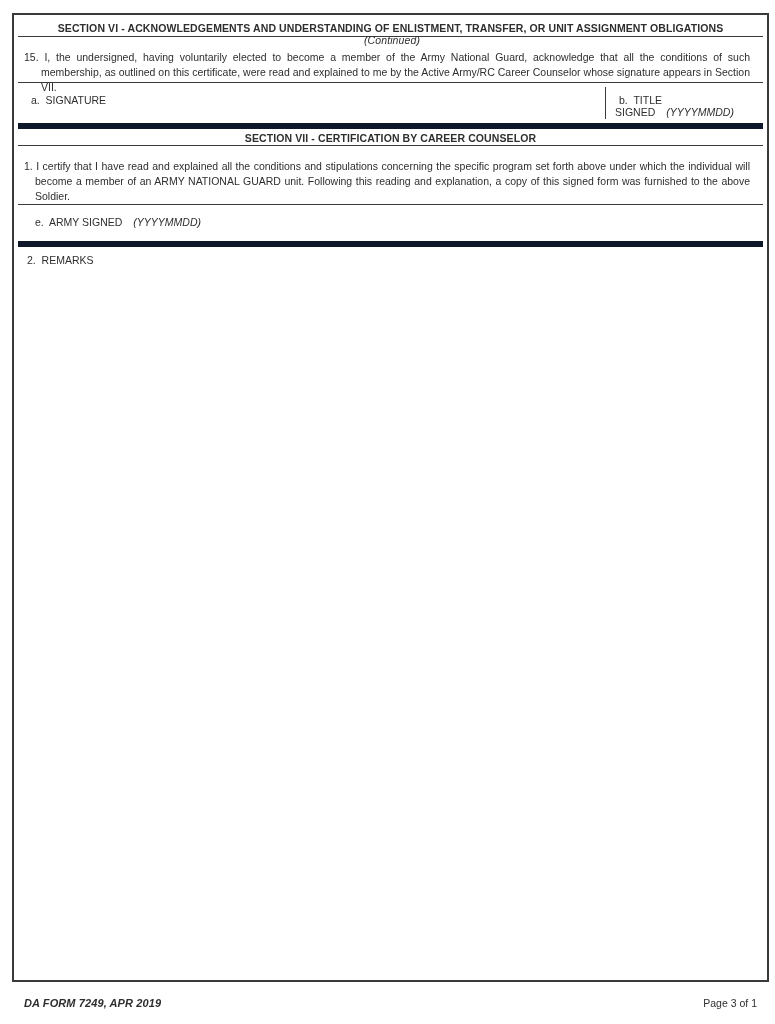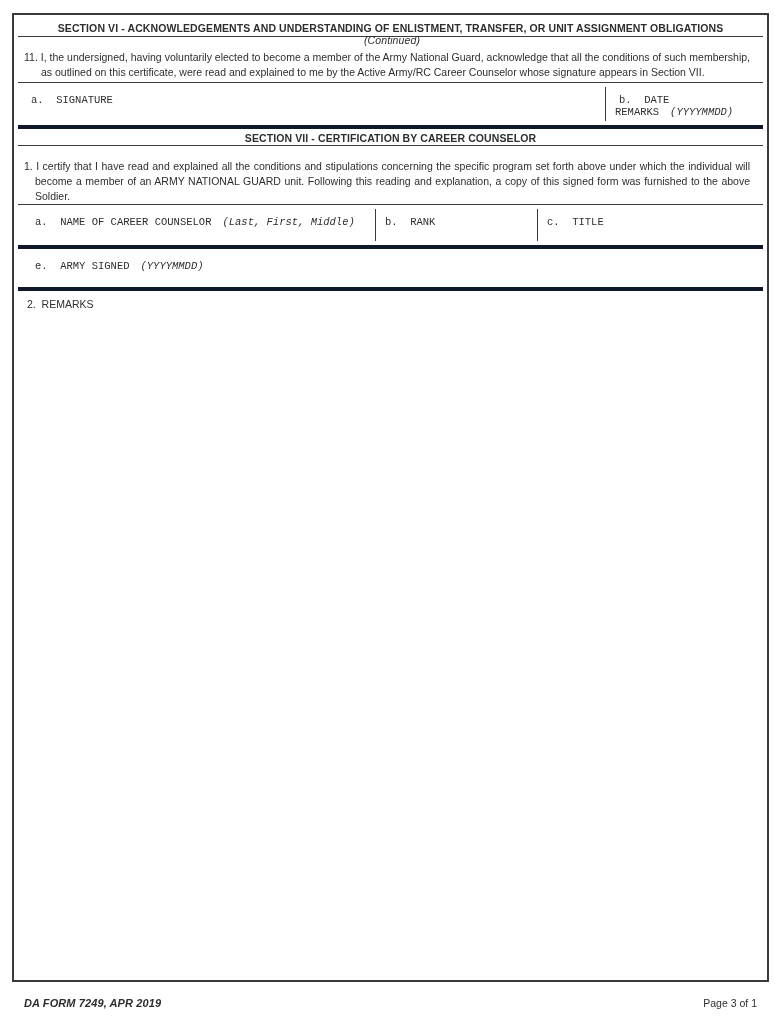--- a/index.html
+++ b/index.html
@@ -31,21 +31,21 @@
     border-bottom: 1px solid #3a3a3a;
     padding: 9px 9px 4px 6px;
     font-size: 10.5px;
     line-height: 15px;
   }
   .para p { text-align: justify; }
   .hang-11 { padding-left: 17px; text-indent: -17px; }
   .hang-1  { padding-left: 11px; text-indent: -11px; }
   .para-11 { height: 46px; }
   .para-1  { height: 59px; }
-  .row { display: flex; border-bottom: 4px solid #0f172a; font-family: Liberation Mono, monospace; }
+  .row { display: flex; border-bottom: 6px solid #0f172a; }
   .row-ab  { height: 46px; }
   .row-abc { height: 44px; }
   .row-de  { height: 42px; }
   .cell {
     padding: 3px 4px 2px 5px;
     font-size: 10.5px;
     overflow: hidden;
   }
   .cell + .cell { border-left: 1px solid #3a3a3a; }
   .cell-label { white-space: pre-wrap; }
@@ -70,56 +70,42 @@
 <body>
 
 <div class="form">
 
   <div class="section-header">
     <span>SECTION VI - ACKNOWLEDGEMENTS AND UNDERSTANDING OF ENLISTMENT, TRANSFER, OR UNIT ASSIGNMENT OBLIGATIONS</span>
     <span class="suffix">(Continued)</span>
   </div>
 
   <div class="para para-11">
-    <p class="hang-11">11. I, the undersigned, having voluntarily elected to become a member of the Army National Guard, acknowledge that all the conditions of such membership, as outlined on this certificate, were read and explained to me by the Active Army/RC Career Counselor whose signature appears in Section VII.</p>
+    <p class="hang-11">15. I, the undersigned, having voluntarily elected to become a member of the Army National Guard, acknowledge that all the conditions of such membership, as outlined on this certificate, were read and explained to me by the Active Army/RC Career Counselor whose signature appears in Section VII.</p>
   </div>
 
   <div class="row row-ab">
     <div class="cell w-sig">
       <div class="cell-label">a.  SIGNATURE</div>
       <div class="fill"></div>
     </div>
     <div class="cell w-date">
-      <div class="cell-label"><span>b.  DATE REMARKS</span><span class="fmt">(YYYYMMDD)</span></div>
+      <div class="cell-label"><span>b.  TITLE SIGNED</span><span class="fmt">(YYYYMMDD)</span></div>
       <div class="fill"></div>
     </div>
   </div>
 
   <div class="section-header" style="height:17px;">
     <span>SECTION VII - CERTIFICATION BY CAREER COUNSELOR</span>
   </div>
 
   <div class="para para-1">
     <p class="hang-1">1. I certify that I have read and explained all the conditions and stipulations concerning the specific program set forth above under which the individual will become a member of an ARMY NATIONAL GUARD unit.  Following this reading and explanation, a copy of this signed form was furnished to the above Soldier.</p>
   </div>
 
-  <div class="row row-abc">
-    <div class="cell w-name">
-      <div class="cell-label"><span>a.  NAME OF CAREER COUNSELOR</span><span class="fmt">(Last, First, Middle)</span></div>
-      <div class="fill"></div>
-    </div>
-    <div class="cell w-rank">
-      <div class="cell-label">b.  RANK</div>
-      <div class="fill"></div>
-    </div>
-    <div class="cell w-title">
-      <div class="cell-label">c.  TITLE</div>
-      <div class="fill"></div>
-    </div>
-  </div>
 
   <div class="row row-de">
     <div class="cell w-date">
       <div class="cell-label"><span>e.  ARMY SIGNED</span><span class="fmt">(YYYYMMDD)</span></div>
       <div class="fill"></div>
     </div>
   </div>
 
   <div class="cell remarks">
     <div class="cell-label">2.  REMARKS</div>

